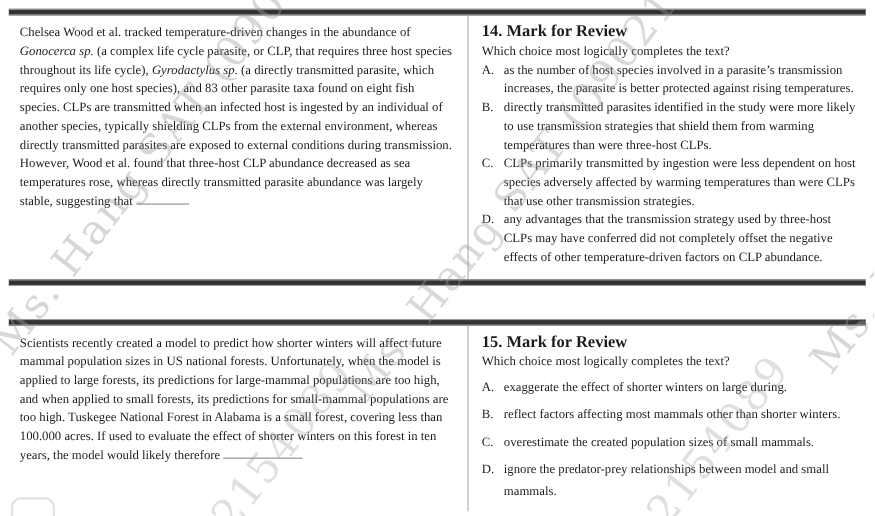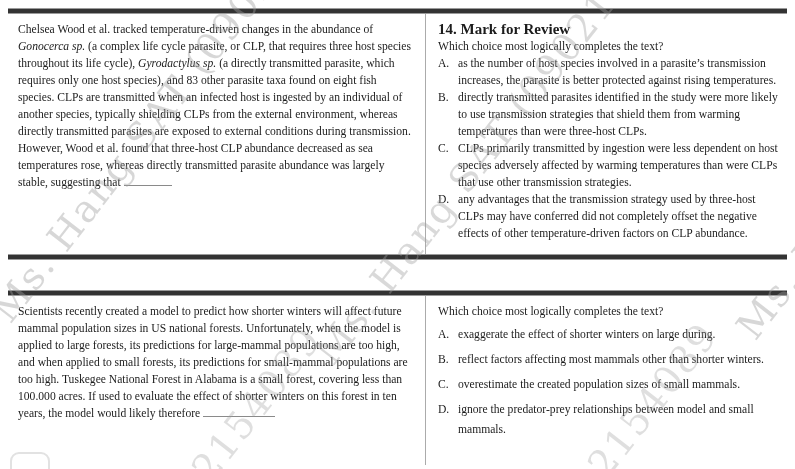--- a/index.html
+++ b/index.html
@@ -67,20 +67,21 @@
     <div class="bar"></div>
   </section>
 
   <section class="panel panel-2">
     <div class="bar"></div>
     <div class="cols">
       <div class="passage-col">
         <p class="passage"><span>Scientists recently created a model to predict how shorter winters will affect future mammal population sizes in US national forests. Unfortunately, when the model is applied to large forests, its predictions for large-mammal populations are too high, and when applied to small forests, its predictions for small-mammal populations are too high. Tuskegee National Forest in Alabama is a small forest, covering less than 100.000 acres. If used to evaluate the effect of shorter winters on this forest in ten years, the model would likely therefore </span><span class="blank" style="width: 72px;"></span></p>
       </div>
       <div class="question-col">
+        <p class="qheader">15. Mark for Review</p>
         <p class="prompt">Which choice most logically completes the text?</p>
         <div class="choice">
           <span class="letter">A.</span>
           <span class="ctext">exaggerate the effect of shorter winters on large during.</span>
         </div>
         <div class="choice">
           <span class="letter">B.</span>
           <span class="ctext">reflect factors affecting most mammals other than shorter winters.</span>
         </div>
         <div class="choice">

